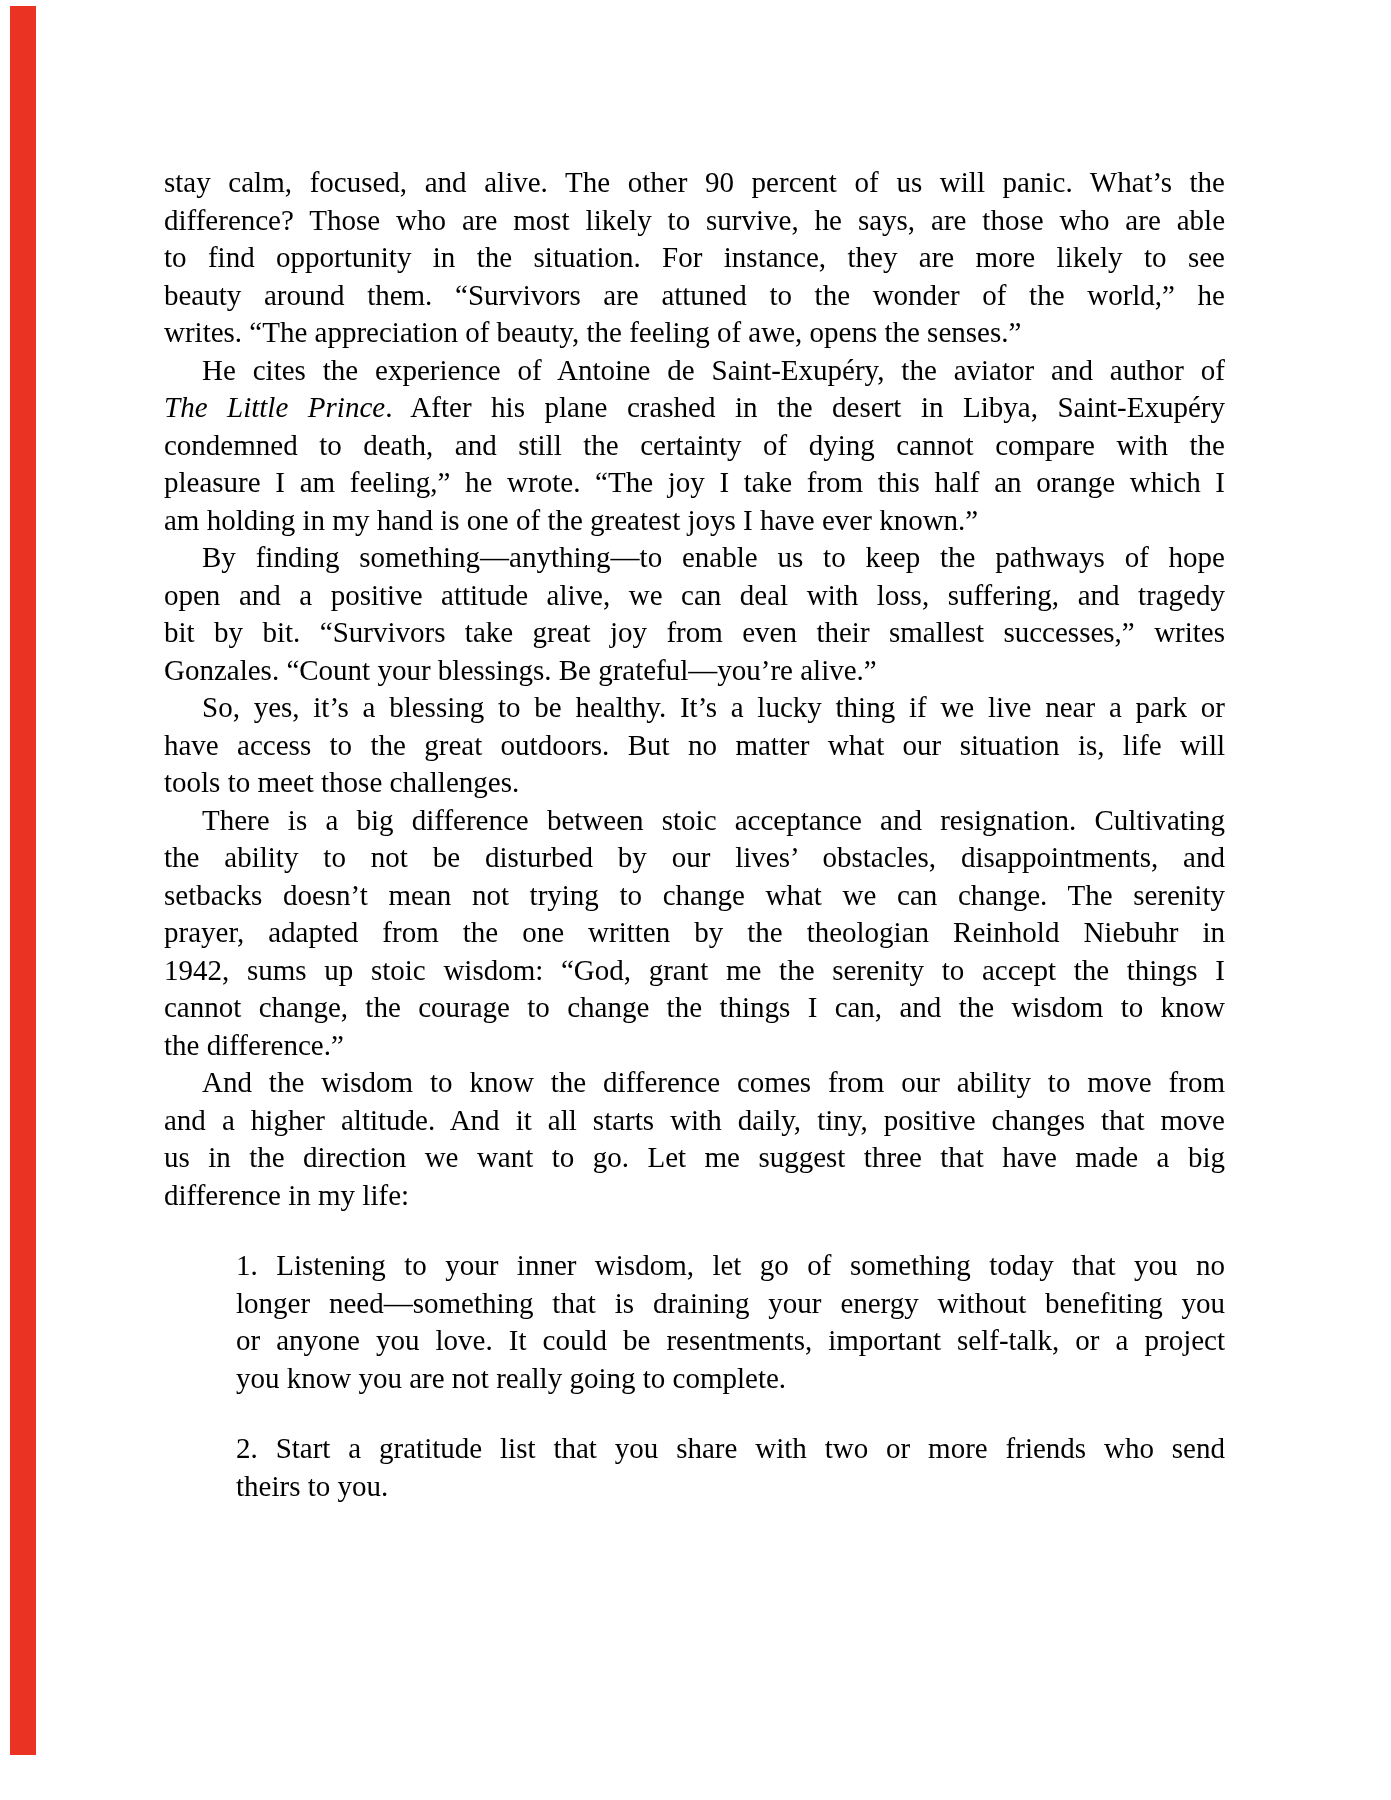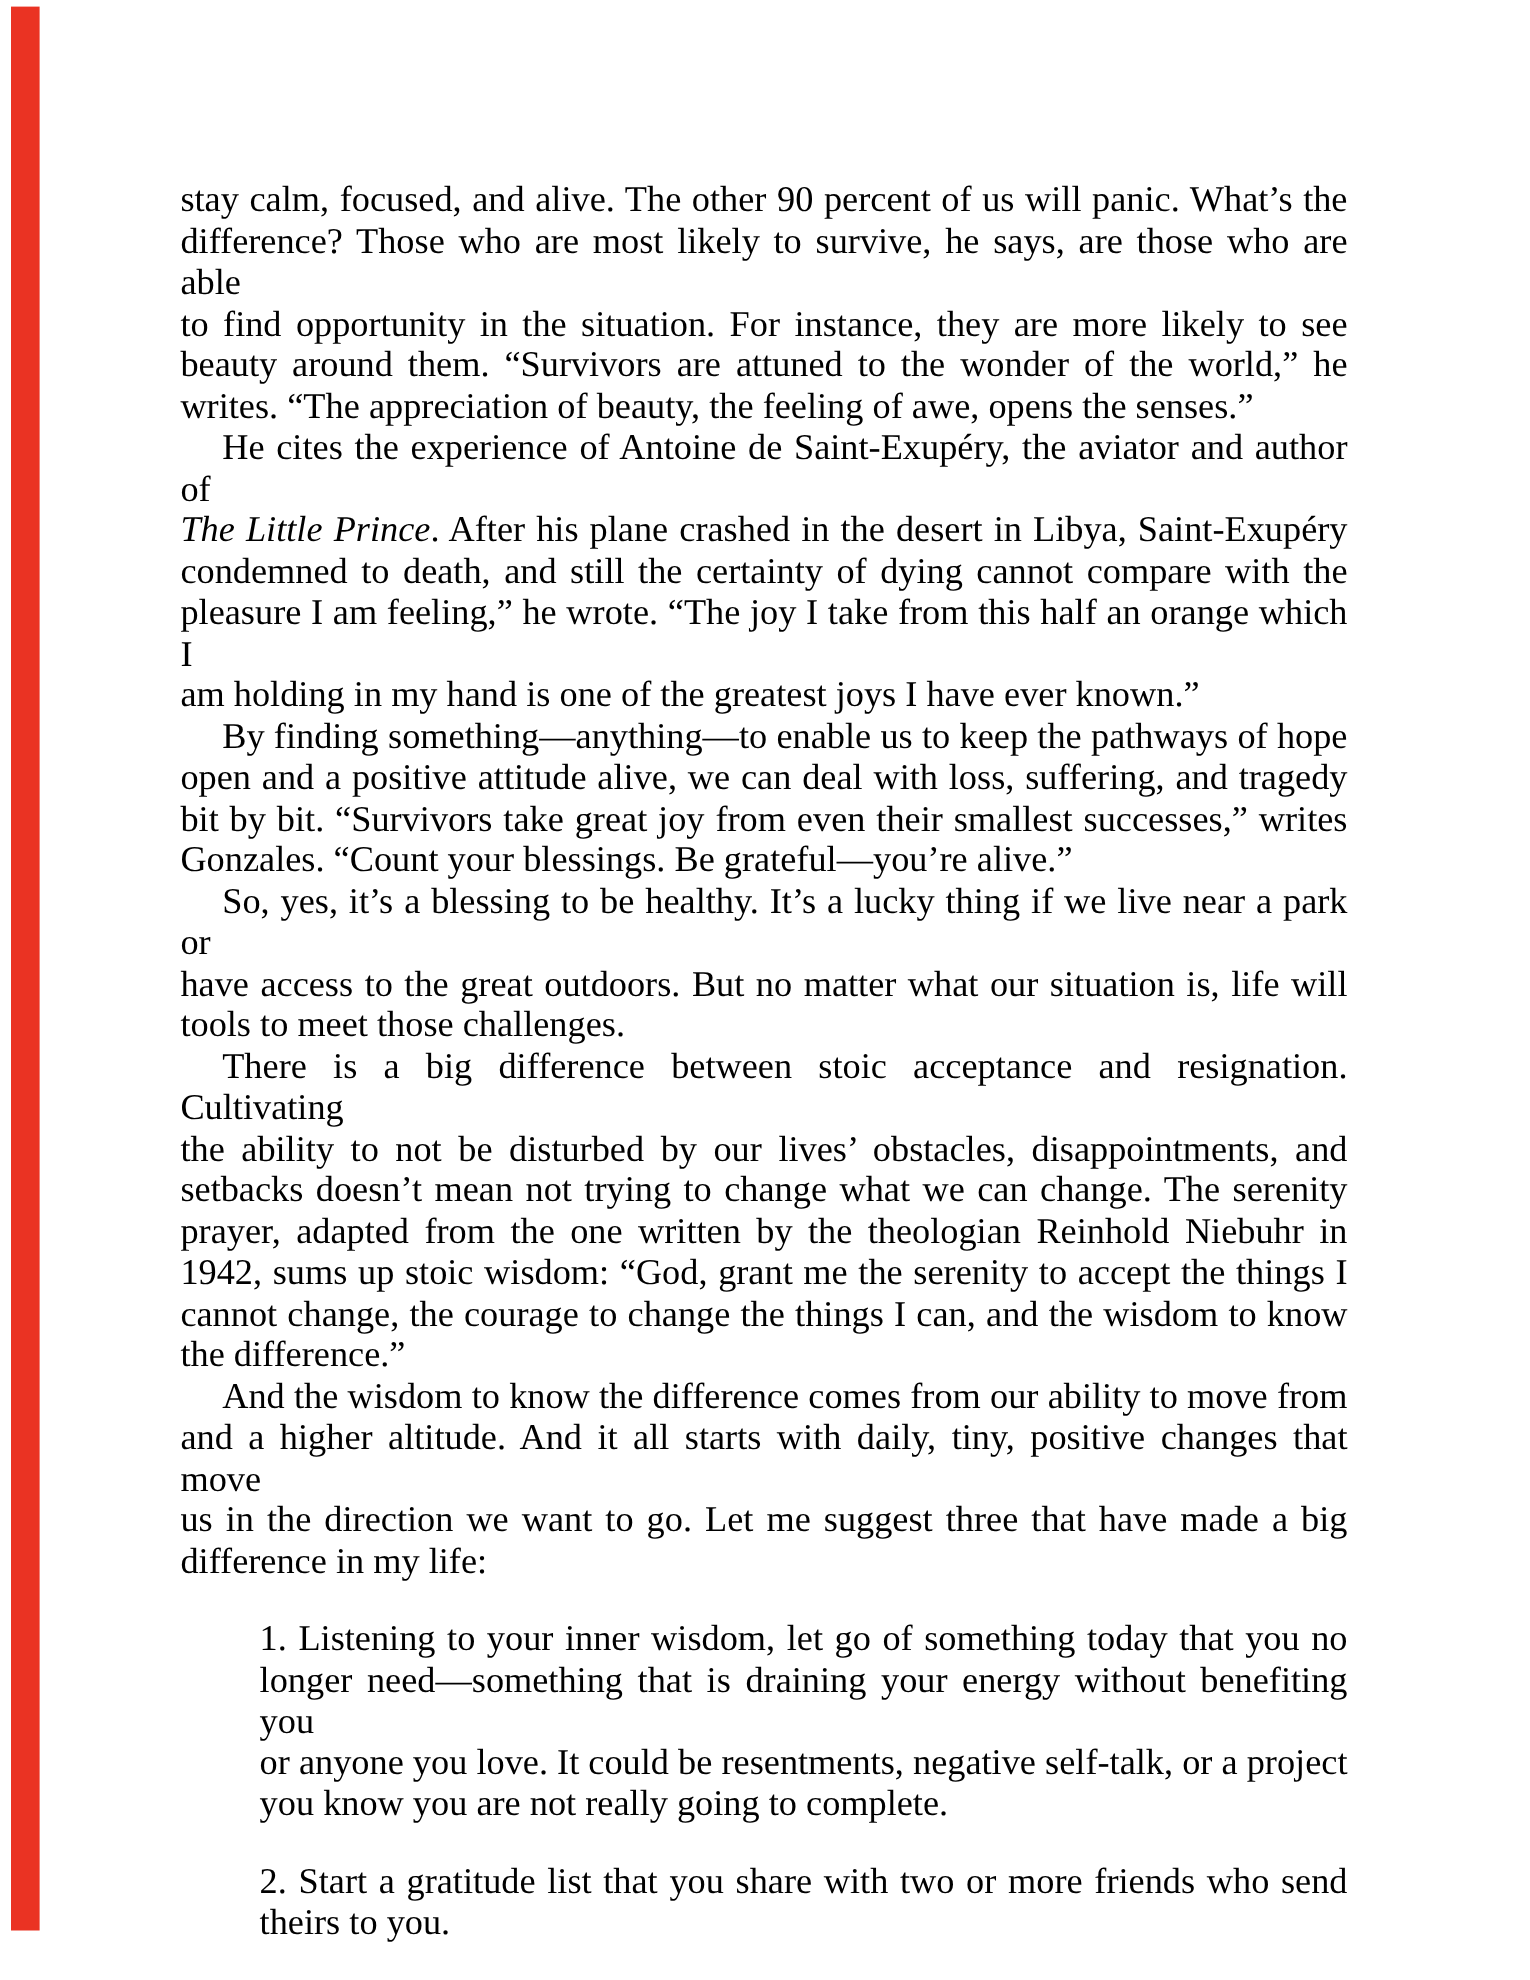--- a/index.html
+++ b/index.html
@@ -25,21 +25,21 @@
     top: 6px;
     width: 26px;
     height: 1749px;
     background: #ea3323;
   }
   .text-block {
     position: absolute;
     left: 164px;
     top: 164px;
     width: 1061px;
-    font-size: 33px;
+    font-size: 29px;
     line-height: 37.5px;
     color: #000000;
     font-kerning: normal;
   }
   .line {
     text-align: justify;
     text-align-last: justify;
     white-space: normal;
   }
   .line.last {
@@ -100,21 +100,21 @@
       </div>
       <div class="block para">
         <div class="line first">And the wisdom to know the difference comes from our ability to move from</div>
         <div class="line">and a higher altitude. And it all starts with daily, tiny, positive changes that move</div>
         <div class="line">us in the direction we want to go. Let me suggest three that have made a big</div>
         <div class="line last">difference in my life:</div>
       </div>
       <div class="block list spaced">
         <div class="line">1. Listening to your inner wisdom, let go of something today that you no</div>
         <div class="line">longer need—something that is draining your energy without benefiting you</div>
-        <div class="line">or anyone you love. It could be resentments, negative self-talk, or a project</div>
+        <div class="line">or anyone you love. It could be resentments, important self-talk, or a project</div>
         <div class="line last">you know you are not really going to complete.</div>
       </div>
       <div class="block list spaced">
         <div class="line">2. Start a gratitude list that you share with two or more friends who send</div>
         <div class="line last">theirs to you.</div>
       </div>
     </div>
 </div>
 
 </body></html>

